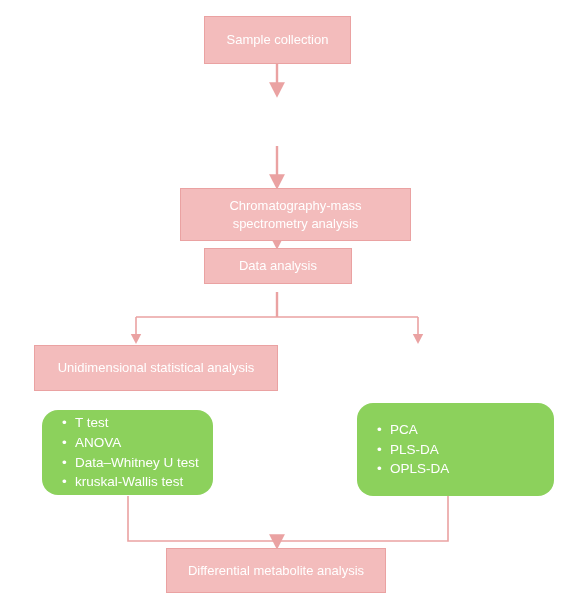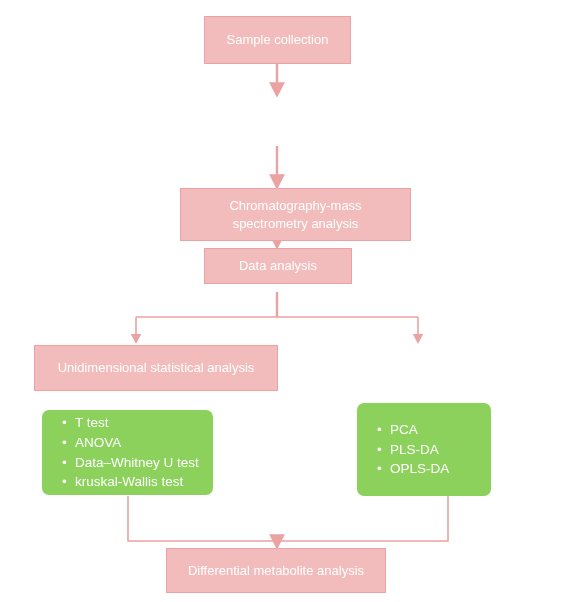--- a/index.html
+++ b/index.html
@@ -35,21 +35,21 @@
     color: #ffffff;
     line-height: 1.32;
   }
   .node.pink {
     background: #f3bcbc;
     border: 1px solid #eaa2a2;
     font-size: 13px;
   }
   .node.green {
     background: #8cd15c;
-    border-radius: 7px;
+    border-radius: 16px;
     font-size: 13.5px;
     justify-content: flex-start;
     align-items: center;
     text-align: left;
   }
   .node .label {
     padding: 0 8px;
     white-space: pre-line;
   }
   .bullet-list {
@@ -75,21 +75,21 @@
 
   
   #n-sample      { left: 204px; top: 16px;  width: 147px; height: 48px; }
   #n-extraction  { left: 204px; top: 96px;  width: 152px; height: 50px; }
   #n-chroma      { left: 180px; top: 188px; width: 231px; height: 53px; }
   #n-data        { left: 204px; top: 248px; width: 148px; height: 36px; }
   #n-uni         { left: 14px;  top: 345px; width: 244px; height: 46px; margin-left: 20px; }
   #n-multi       { left: 330px; top: 345px; width: 232px; height: 53px; }
   #n-diff        { left: 166px; top: 548px; width: 220px; height: 45px; }
   #n-uni-methods { left: 42px;  top: 410px; width: 171px; height: 85px; }
-  #n-multi-methods { left: 357px; top: 403px; width: 134px; height: 93px; }
+  #n-multi-methods { left: 357px; top: 403px; width: 197px; height: 93px; }
 </style>
 </head>
 <body>
 
 <div id="canvas">
 
   <svg class="edges" viewBox="0 0 578 602" xmlns="http://www.w3.org/2000/svg">
     <defs>
       <marker id="arrow" markerWidth="9" markerHeight="9" refX="3.2" refY="4" orient="auto" markerUnits="strokeWidth">
         <path d="M0,0.7 L6.4,4 L0,7.3 z" fill="#eaa2a2"></path>

